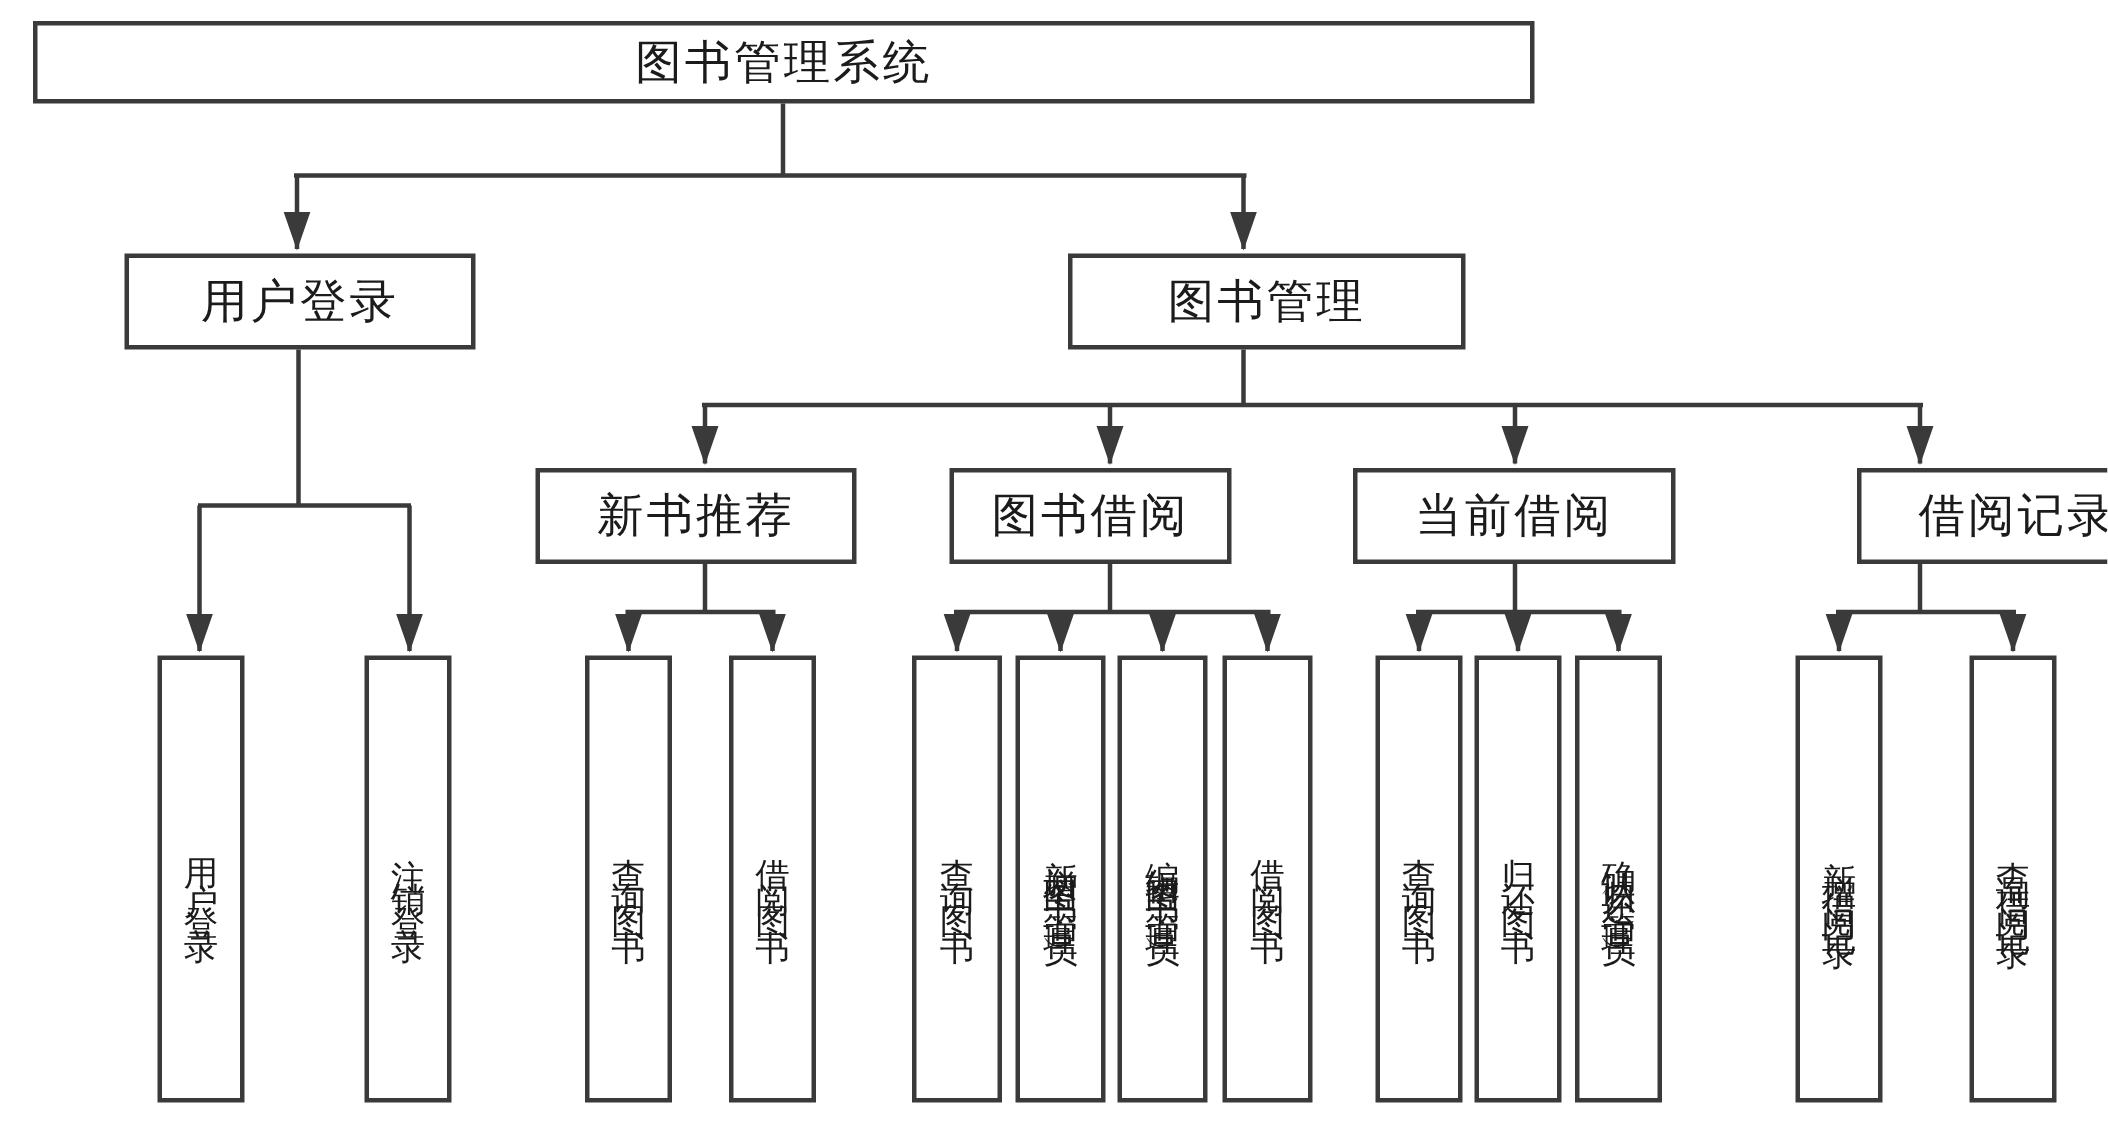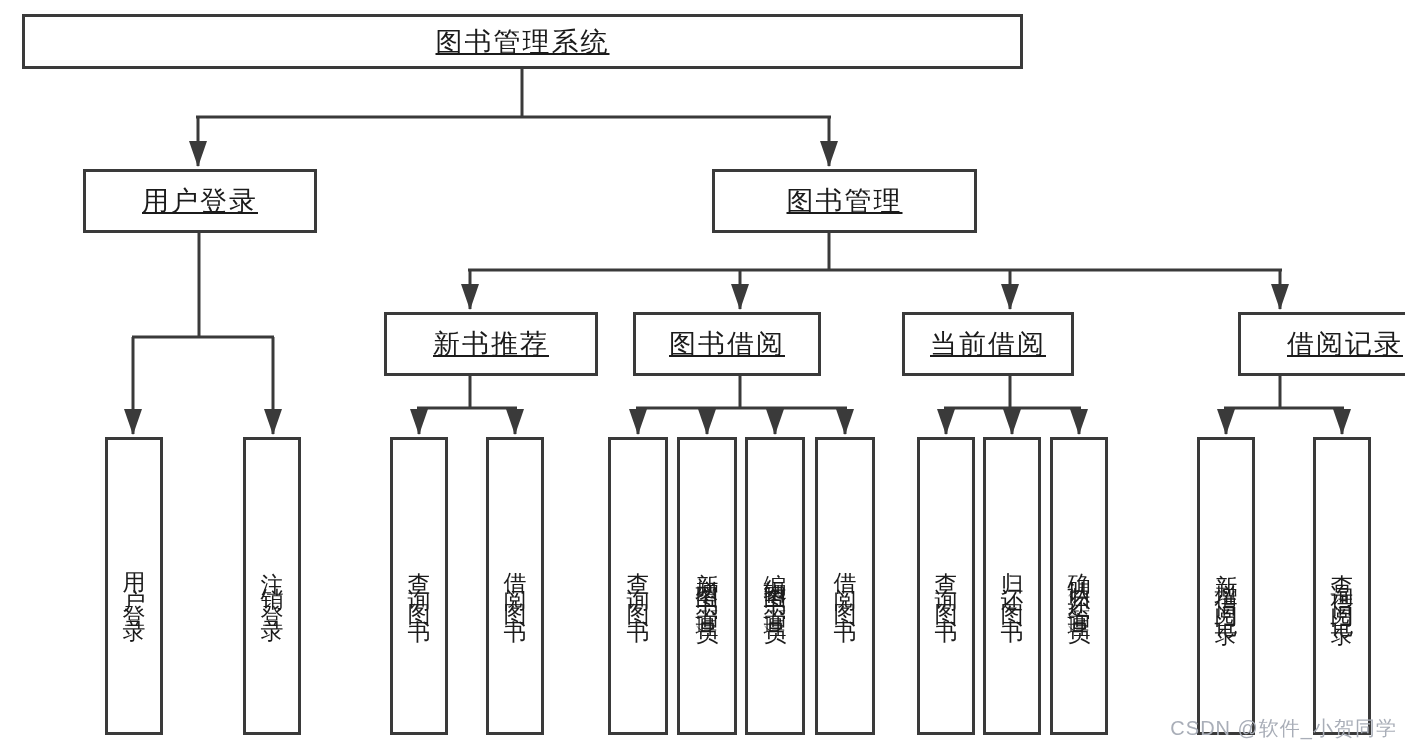--- a/index.html
+++ b/index.html
@@ -19,33 +19,32 @@
   .node {
     position: absolute;
     box-sizing: border-box;
     border: 3px solid #3a3a3a;
     background: #ffffff;
     display: flex;
     align-items: center;
     justify-content: center;
   }
   .hlabel {
-    font-size: 27px;
+    font-size: 31px;
     letter-spacing: 2px;
     color: #1b1b1b;
     white-space: nowrap;
-    text-decoration: underline;
   }
   .lv1 { left: 22px;  top: 14px;  width: 1001px; height: 55px; }
   .l2a { left: 83px;  top: 169px; width: 234px;  height: 64px; }
   .l2b { left: 712px; top: 169px; width: 265px;  height: 64px; }
   .lv3 { top: 312px; height: 64px; }
-  .l3a { left: 384px;  width: 214px; }
+  .l3a { left: 357px;  width: 214px; }
   .l3b { left: 633px;  width: 188px; }
-  .l3c { left: 902px;  width: 172px; }
+  .l3c { left: 902px;  width: 215px; }
   .l3d { left: 1238px; width: 214px; }
   .leaf { top: 437px; height: 298px; width: 58px; }
   .leaf.w60 { width: 60px; }
   .vtext {
     writing-mode: vertical-rl;
     text-orientation: mixed;
     font-size: 23px;
     color: #1b1b1b;
     line-height: 1;
   }
@@ -182,15 +181,14 @@
     <span class="vtext v-sm">确认归还（管理员）</span>
   </div>
 
   <div class="node leaf f5a">
     <span class="vtext v-md">新增借阅记录</span>
   </div>
   <div class="node leaf f5b">
     <span class="vtext v-md">查询借阅记录</span>
   </div>
 
-  <div class="watermark">CSDN @软件_小贺同学</div>
 
 </div>
 
 </body></html>

